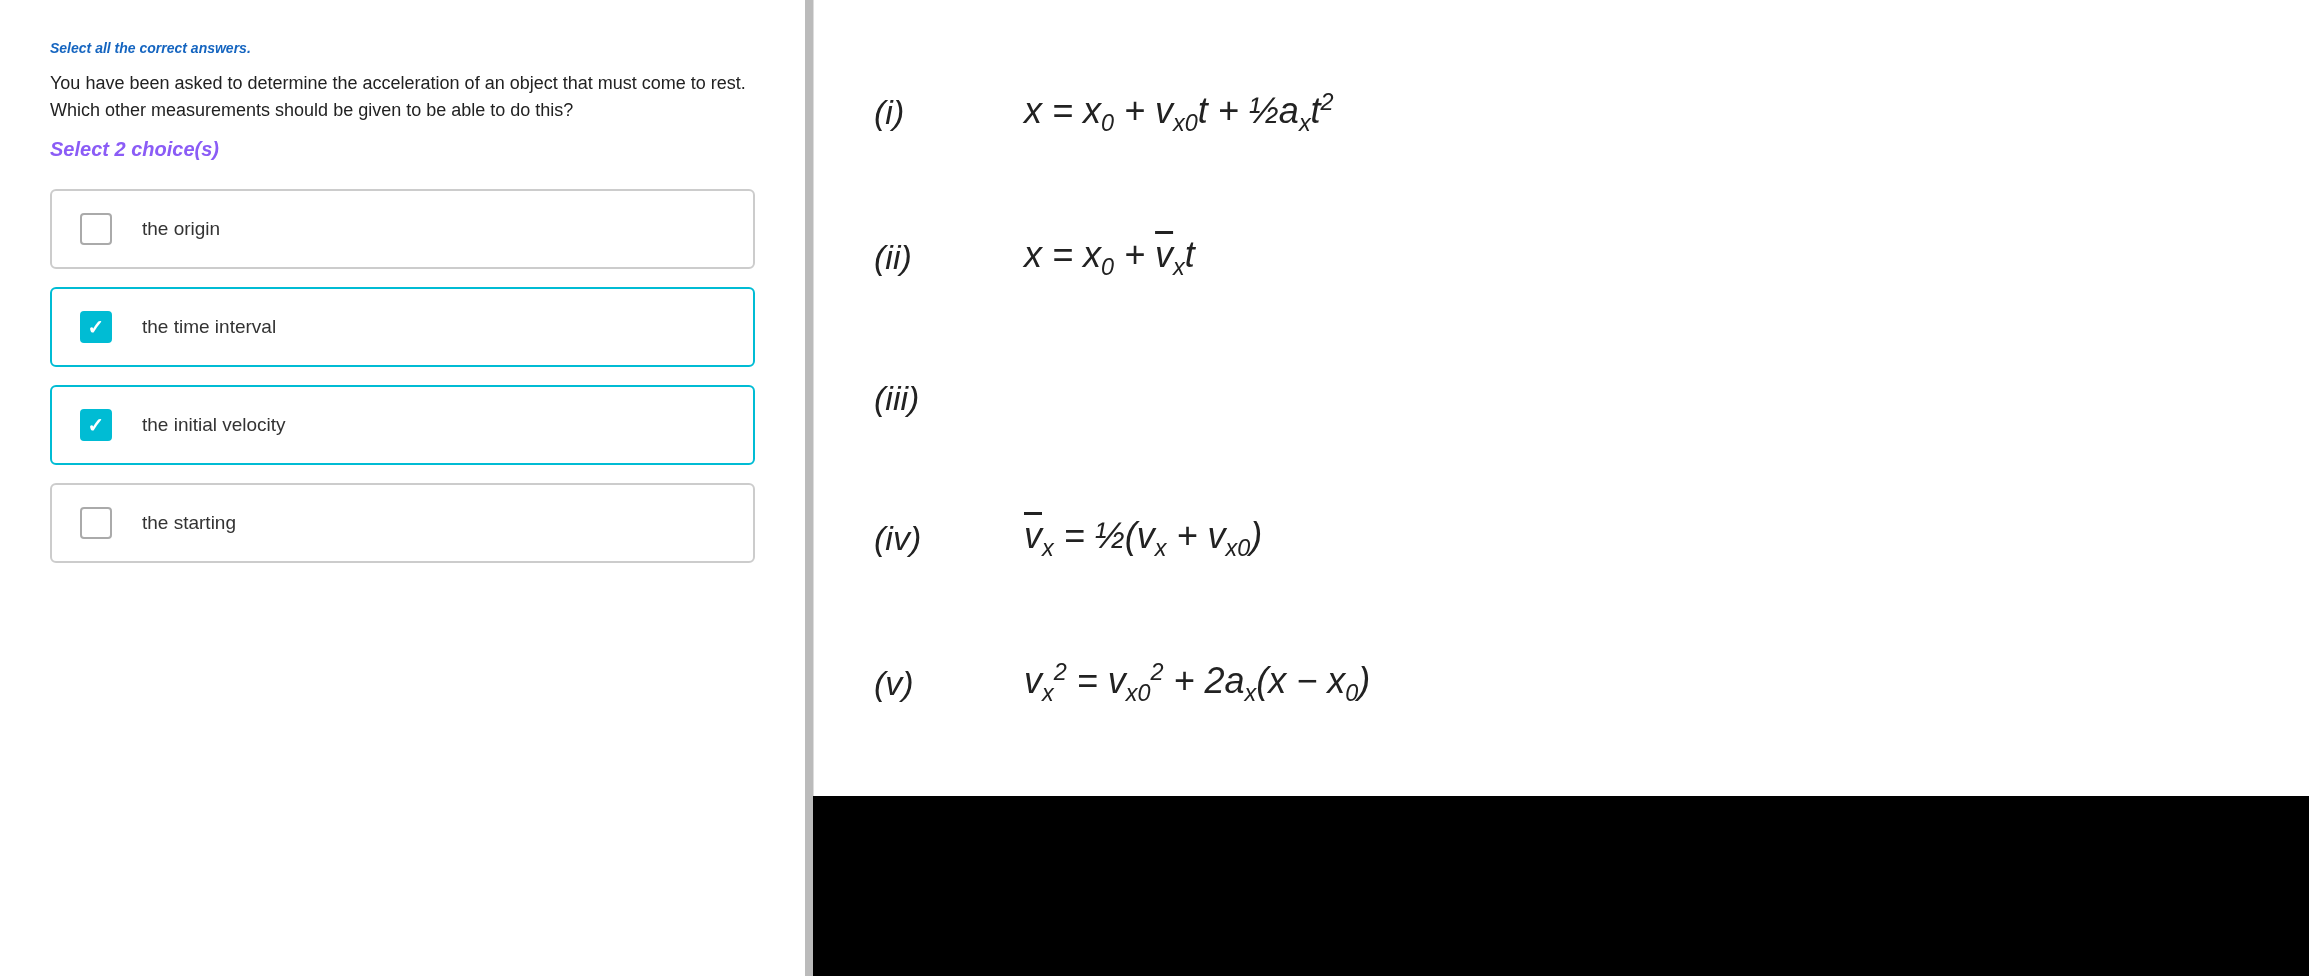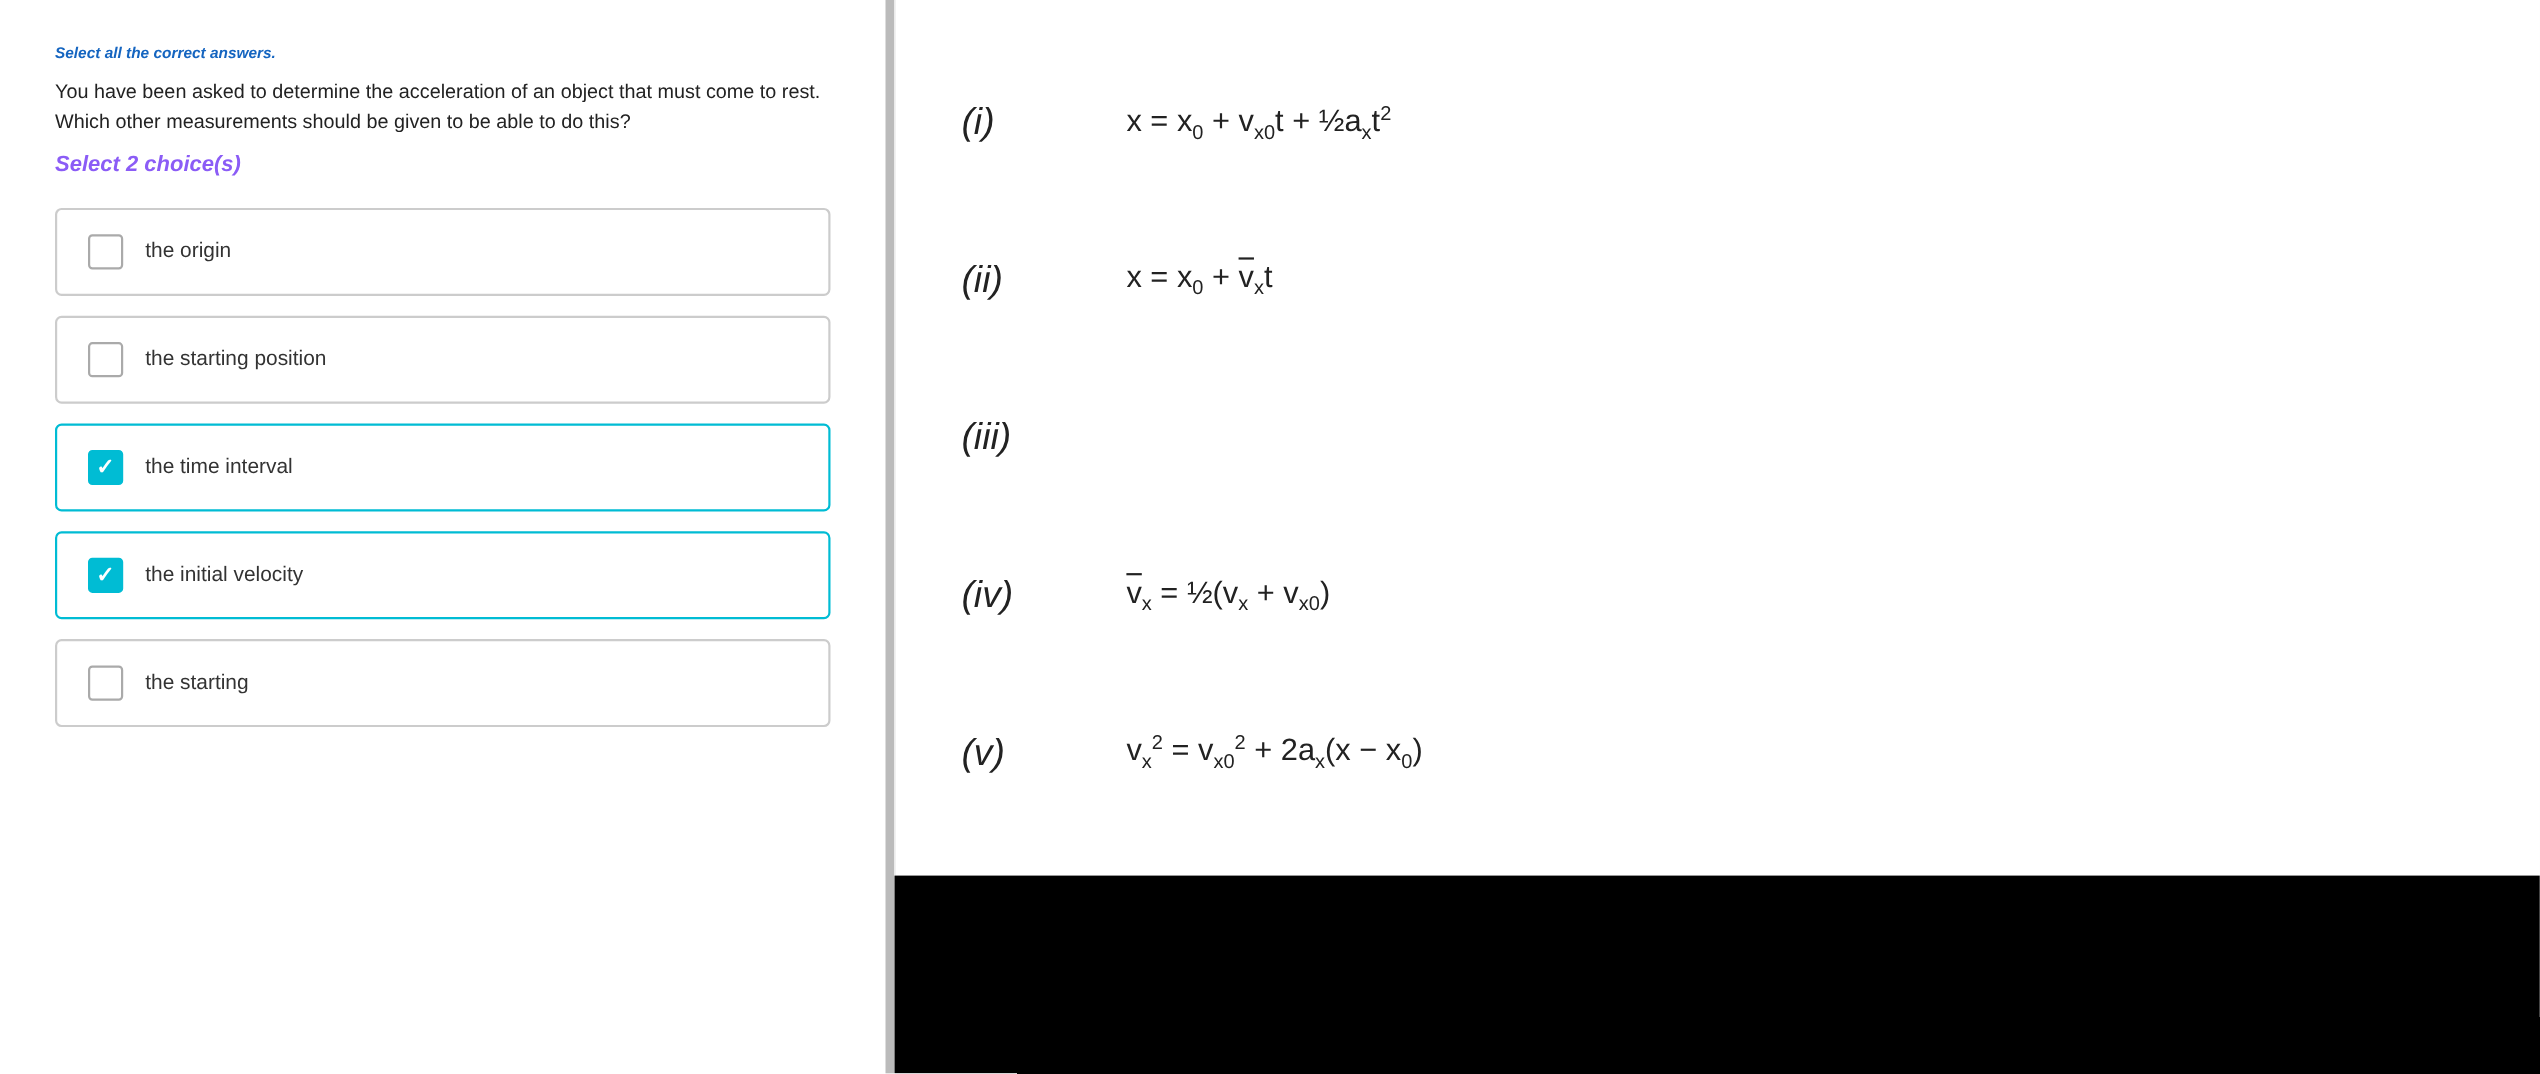--- a/index.html
+++ b/index.html
@@ -58,21 +58,21 @@
     }
 
     .choice-item {
       display: flex;
       align-items: center;
       border: 2px solid #ccc;
       border-radius: 6px;
       padding: 22px 28px;
       cursor: pointer;
       background: #fff;
-      gap: 20px;
+      gap: 30px;
       min-height: 76px;
     }
 
     .choice-item.selected {
       border-color: #00bcd4;
       background: #fff;
     }
 
     .checkbox {
       width: 32px;
@@ -129,22 +129,23 @@
     }
 
     .eq-label {
       font-size: 34px;
       color: #222;
       min-width: 90px;
       font-style: italic;
     }
 
     .eq-formula {
-      font-size: 28px;
+      font-size: 36px;
       color: #222;
+      font-style: italic;
       white-space: nowrap;
     }
 
     .eq-formula sub {
       font-size: 0.65em;
     }
 
     .eq-formula sup {
       font-size: 0.65em;
     }
@@ -171,45 +172,39 @@
 
   <div class="choices-list">
 
     <div class="choice-item">
       <div class="checkbox">
         <span class="checkmark"></span>
       </div>
       <span class="choice-label">the origin</span>
     </div>
 
+
+    <div class="choice-item selected">
+      <div class="checkbox checked">
+        <span class="checkmark">✓</span>
+      </div>
+      <span class="choice-label">the time interval</span>
+    </div>
+
+    <div class="choice-item selected">
+      <div class="checkbox checked">
+        <span class="checkmark">✓</span>
+      </div>
+      <span class="choice-label">the initial velocity</span>
+    </div>
+
     <div class="choice-item">
       <div class="checkbox">
         <span class="checkmark"></span>
       </div>
-      <span class="choice-label">the starting position</span>
-    </div>
-
-    <div class="choice-item selected">
-      <div class="checkbox checked">
-        <span class="checkmark">✓</span>
-      </div>
-      <span class="choice-label">the time interval</span>
-    </div>
-
-    <div class="choice-item selected">
-      <div class="checkbox checked">
-        <span class="checkmark">✓</span>
-      </div>
-      <span class="choice-label">the initial velocity</span>
-    </div>
-
-    <div class="choice-item">
-      <div class="checkbox">
-        <span class="checkmark"></span>
-      </div>
       <span class="choice-label">the starting</span>
     </div>
 
   </div>
 </div>
 
 <div class="vertical-divider"></div>
 
 <div class="right-panel">
   <div class="equations-area">

